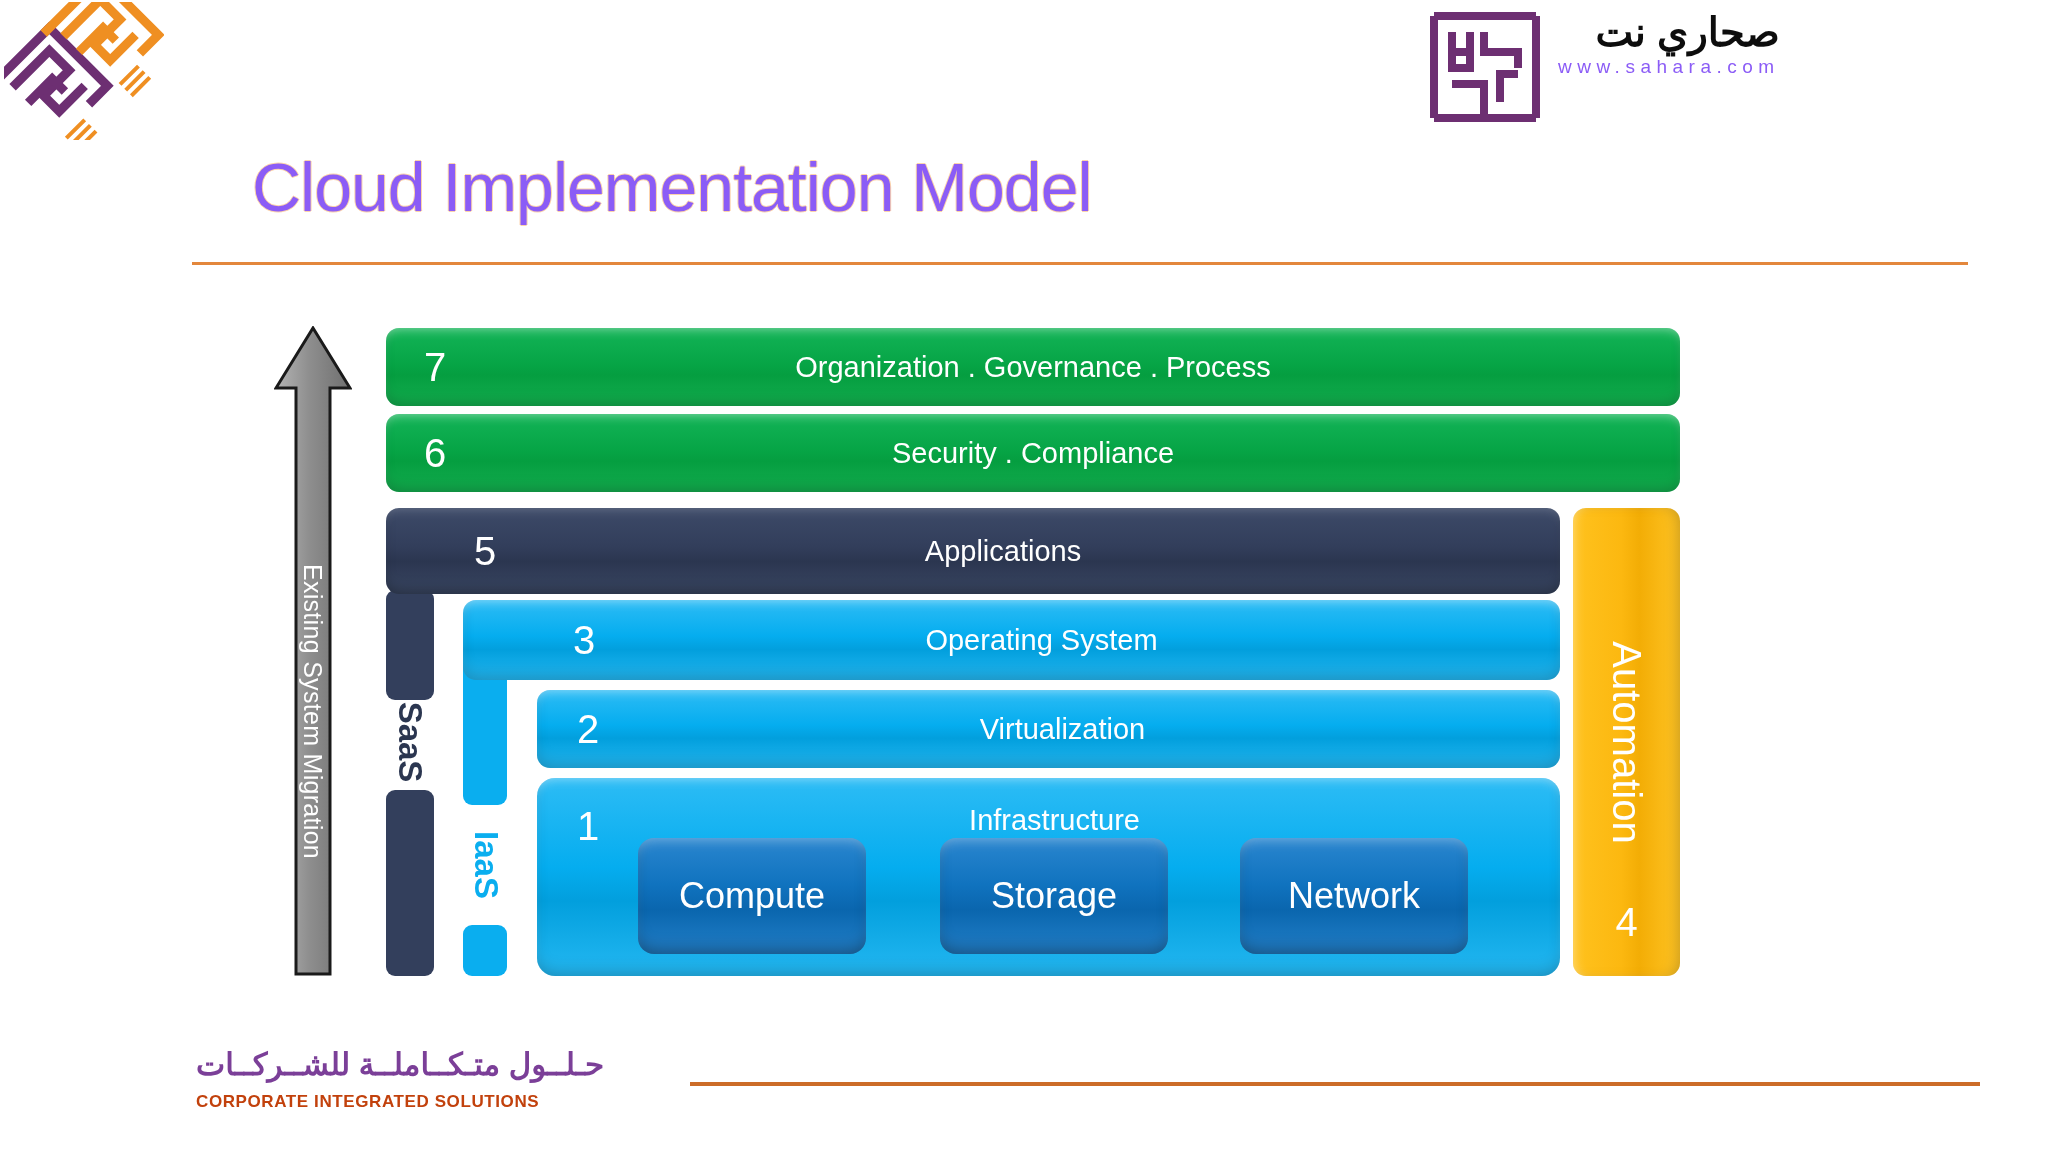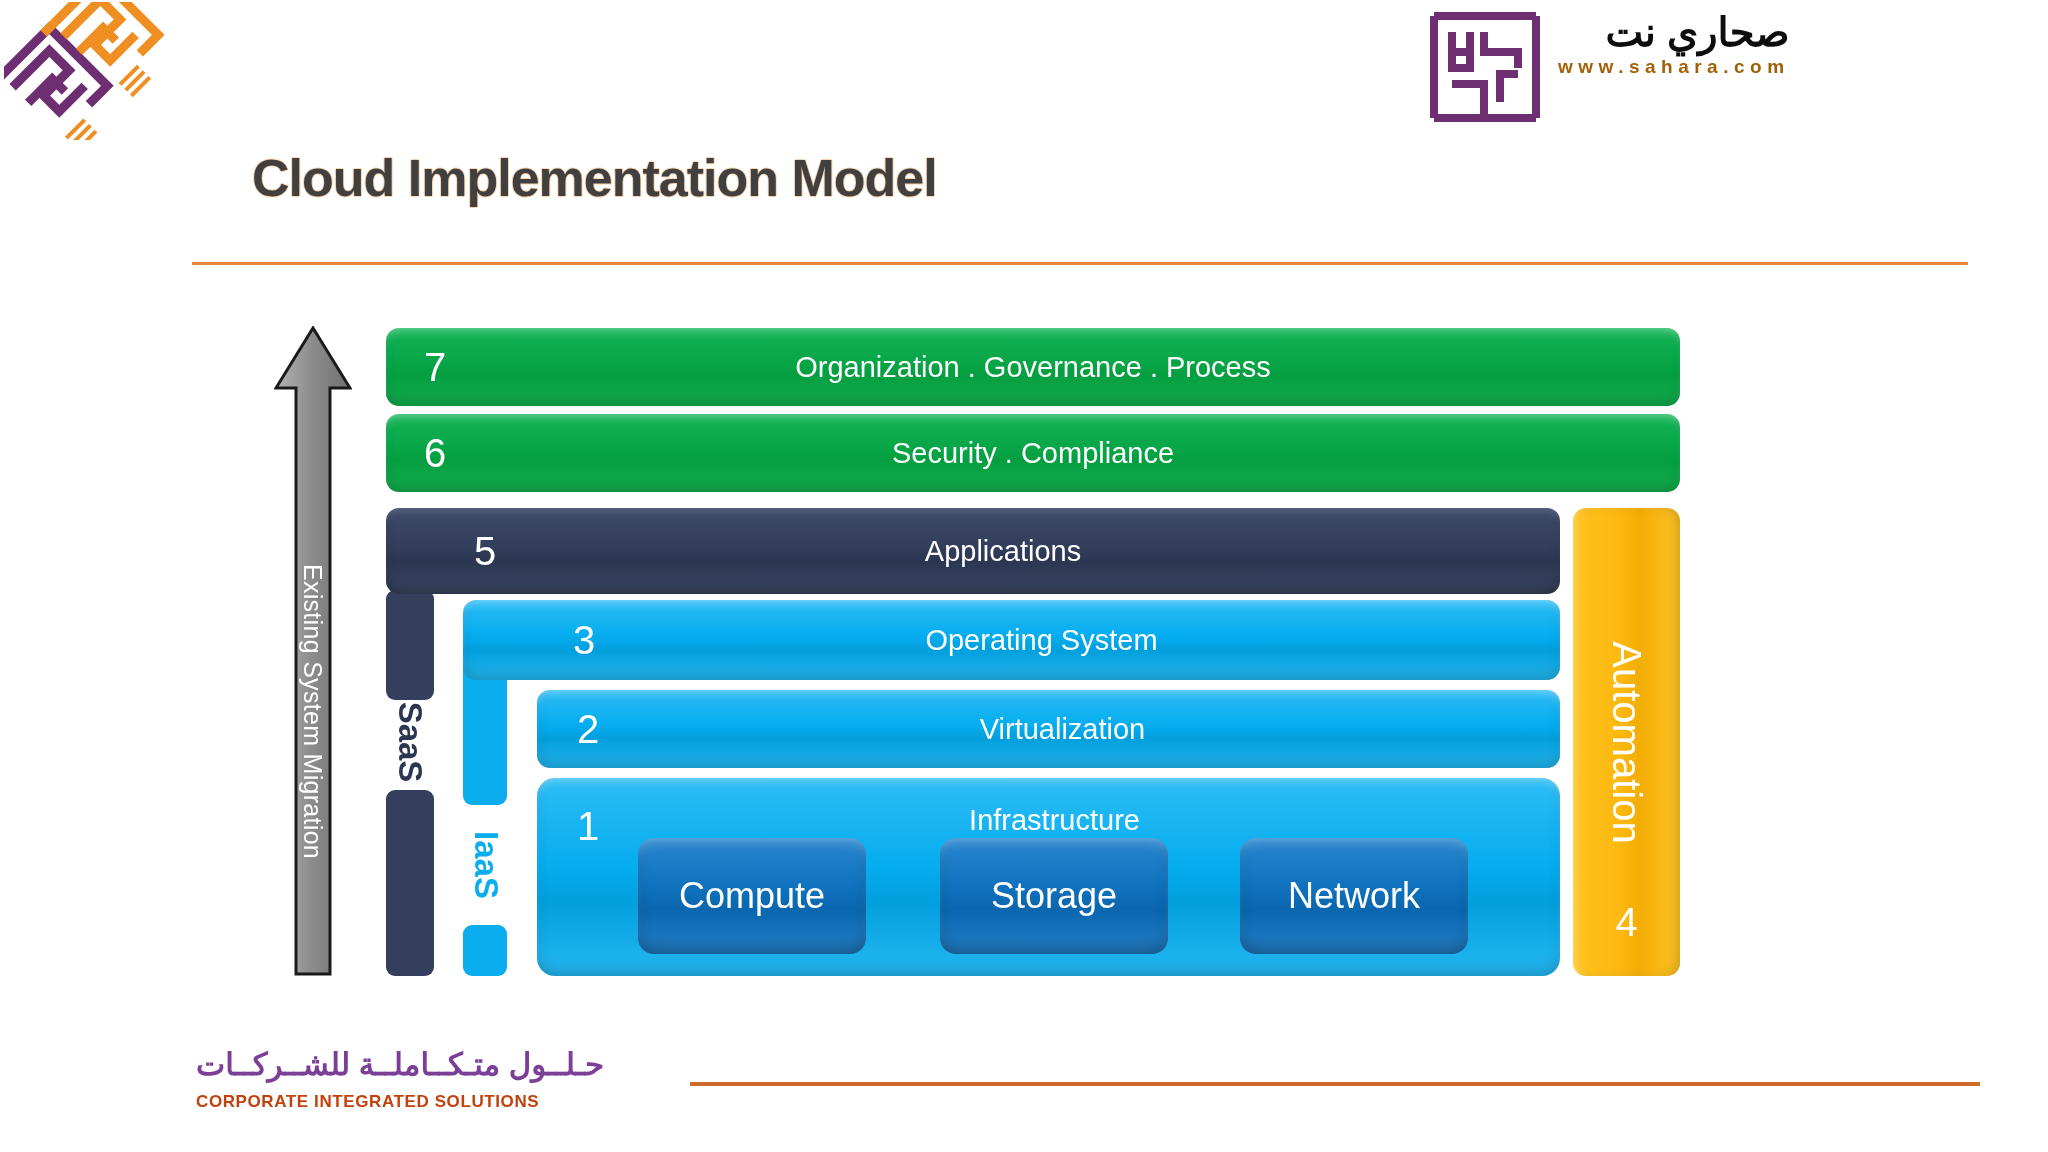--- a/index.html
+++ b/index.html
@@ -57,34 +57,34 @@
   #sahara-latin {
     font-size: 44px;
     font-weight: bold;
     color: #111111;
     line-height: 1.0;
     letter-spacing: -0.5px;
     margin-top: -2px;
   }
   #sahara-url {
     font-size: 19px;
-    font-weight: bold;
-    color: #a16207;
+    font-weight: normal;
+    color: #8b5cf6;
     letter-spacing: 5.5px;
     margin-top: 3px;
   }
 
   
   #page-title {
     position: absolute;
     left: 252px;
     top: 148px;
-    font-size: 52px;
-    font-weight: bold;
-    color: #404040;
+    font-size: 68px;
+    font-weight: normal;
+    color: #8b5cf6;
     letter-spacing: -1px;
     text-shadow:
        1px  0   0 #fbd3ac,
       -1px  0   0 #fbd3ac,
        0    1px 0 #fbd3ac,
        0   -1px 0 #fbd3ac;
     white-space: nowrap;
   }
   #title-rule {
     position: absolute;

